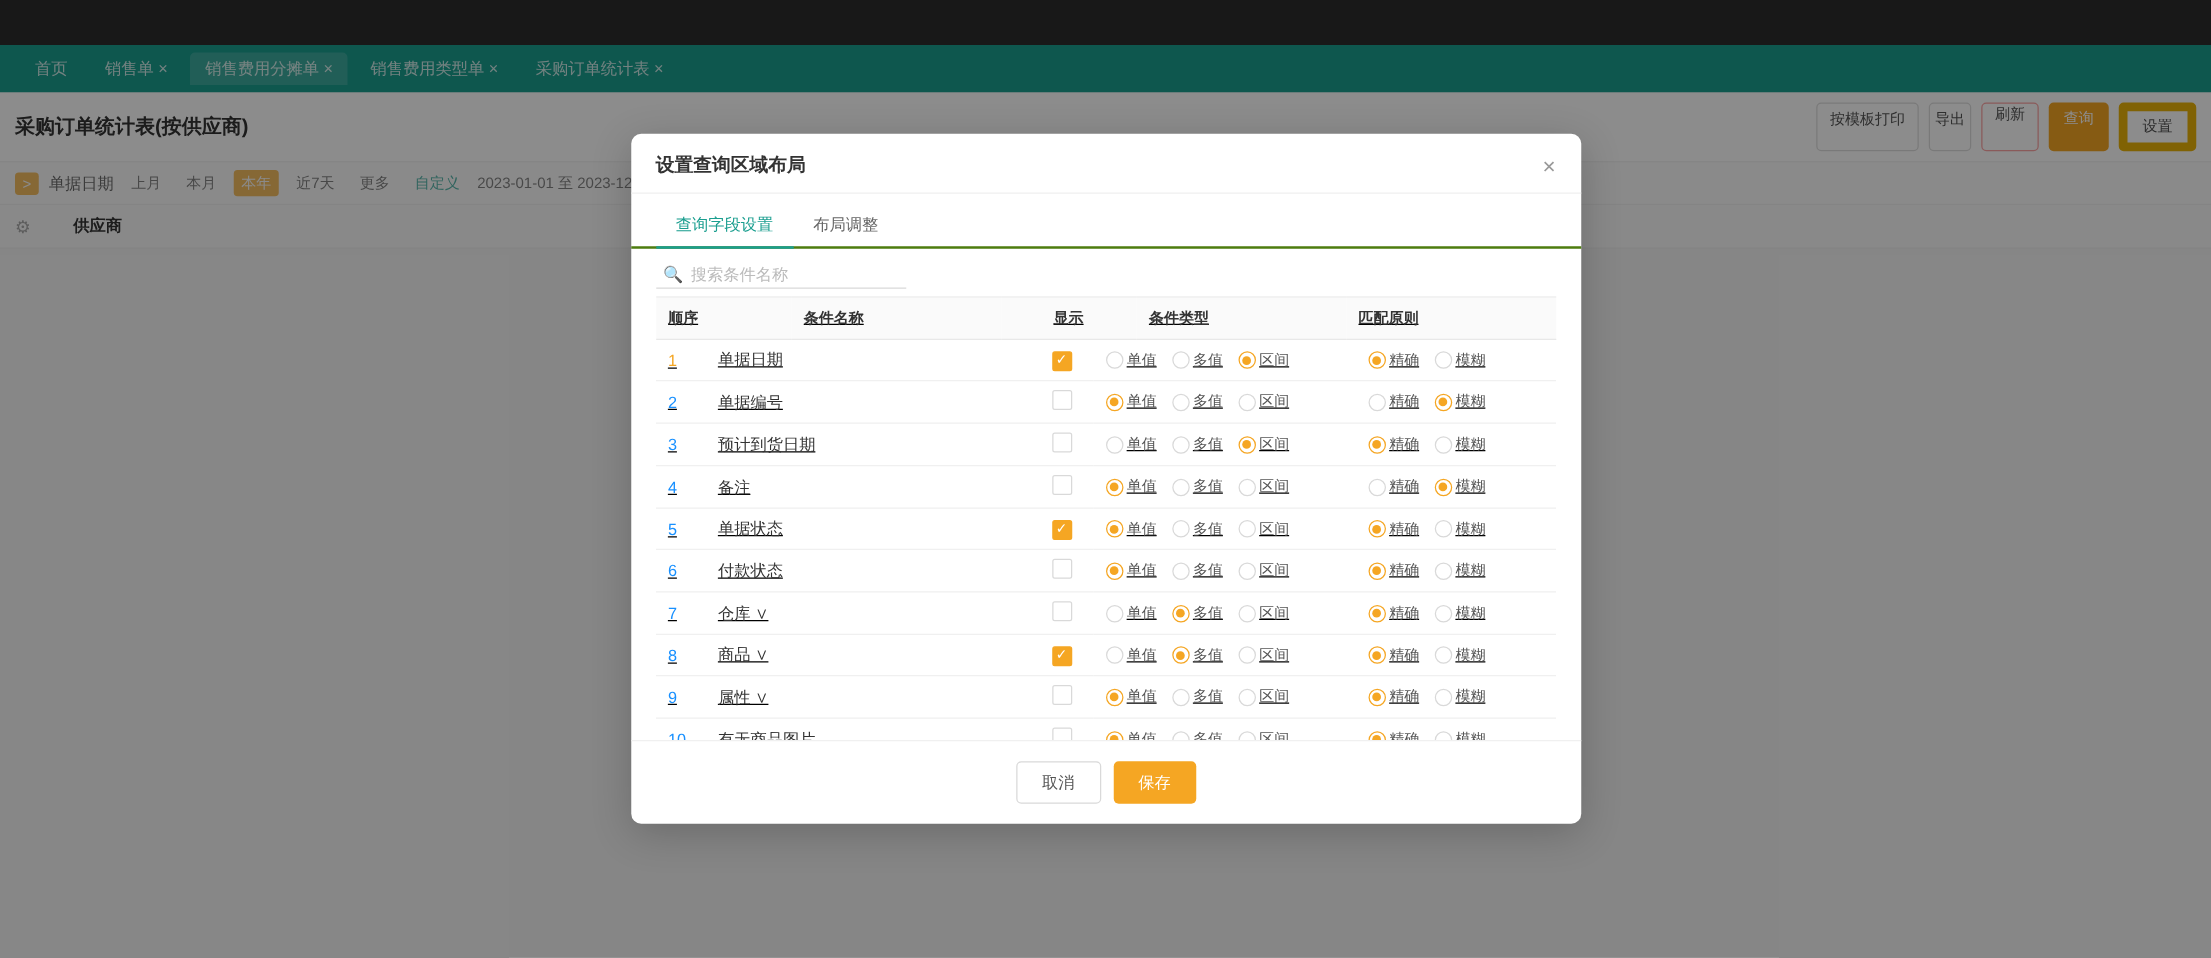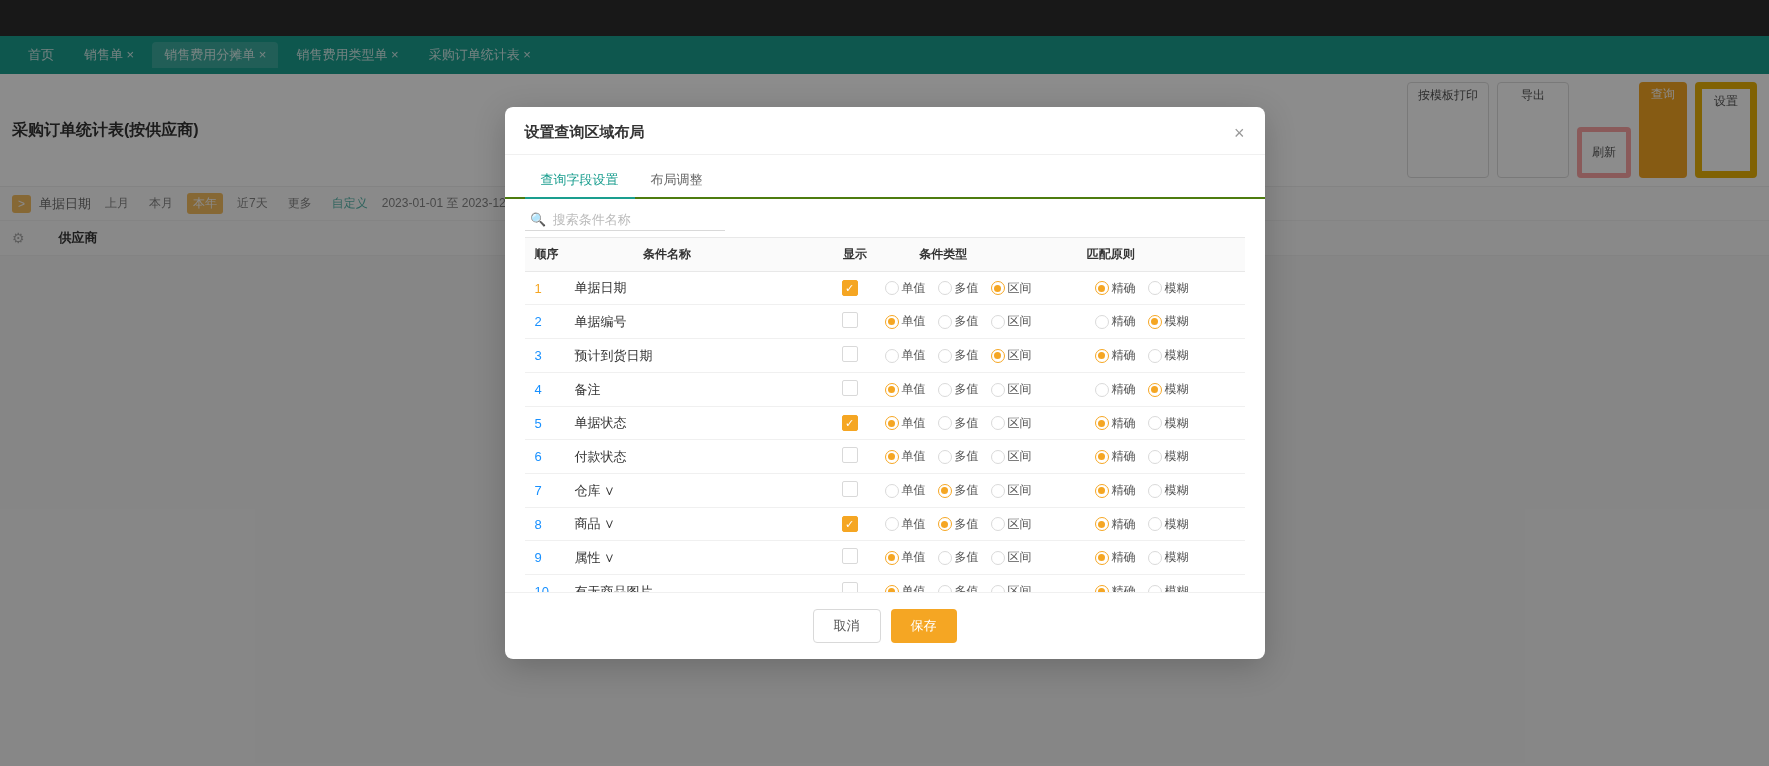--- a/index.html
+++ b/index.html
@@ -84,20 +84,21 @@
       width: 160px;
       background: transparent;
     }
     .search-input::placeholder { color: #bbb; }
 
     
     .modal-table-wrap {
       flex: 1;
       overflow: hidden;
       padding: 0 20px;
+      text-decoration: underline;
     }
     .modal-table {
       width: 100%;
       border-collapse: collapse;
     }
     .modal-table thead th {
       background: #fafafa;
       padding: 8px 10px;
       font-size: 12px;
       font-weight: 600;
@@ -222,22 +223,22 @@
     <div class="bg-nav-item">首页</div>
     <div class="bg-nav-item">销售单 ×</div>
     <div class="bg-nav-item bg-active-nav">销售费用分摊单 ×</div>
     <div class="bg-nav-item">销售费用类型单 ×</div>
     <div class="bg-nav-item">采购订单统计表 ×</div>
   </div>
   <div style="padding: 8px 12px; background: #fff; border-bottom: 1px solid #eee; display: flex; align-items: center; justify-content: space-between;">
     <div style="font-size: 16px; font-weight: 600; color: #333;">采购订单统计表(按供应商)</div>
     <div style="display: flex; gap: 8px;">
       <div style="padding: 4px 10px; border: 1px solid #ddd; border-radius: 4px; font-size: 12px; color: #555;">按模板打印</div>
-      <div style="padding: 4px 23px; border: 1px solid #ddd; border-radius: 4px; font-size: 12px; color: #555;">导出</div>
-      <div style="padding: 12px 10px; border: 5px solid #fca5a5; border-radius: 4px; font-size: 12px; color: #555; margin-top: 45px;">刷新</div>
+      <div style="padding: 4px 4px; border: 1px solid #ddd; border-radius: 4px; font-size: 12px; color: #555;">导出</div>
+      <div style="padding: 0 10px; border: 1px solid #fca5a5; border-radius: 4px; font-size: 12px; color: #555;">刷新</div>
       <div style="padding: 4px 12px; background: #f5a623; border-radius: 4px; font-size: 12px; color: #fff;">查询</div>
       <div style="padding: 4px 12px; border: 7px solid #eab308; border-radius: 4px; font-size: 12px; color: #555;">设置</div>
     </div>
   </div>
   <div style="padding: 6px 12px; background: #fff; border-bottom: 1px solid #eee; display: flex; align-items: center; gap: 8px; opacity: 0.7;">
     <span style="background: #f5a623; color: #fff; padding: 2px 6px; border-radius: 3px; font-size: 12px;">&gt;</span>
     <span style="font-size: 13px; color: #333;">单据日期</span>
     <span style="padding: 2px 6px; font-size: 12px; color: #555;">上月</span>
     <span style="padding: 2px 6px; font-size: 12px; color: #555;">本月</span>
     <span style="padding: 2px 6px; background: #f5a623; color: #fff; border-radius: 3px; font-size: 12px;">本年</span>

